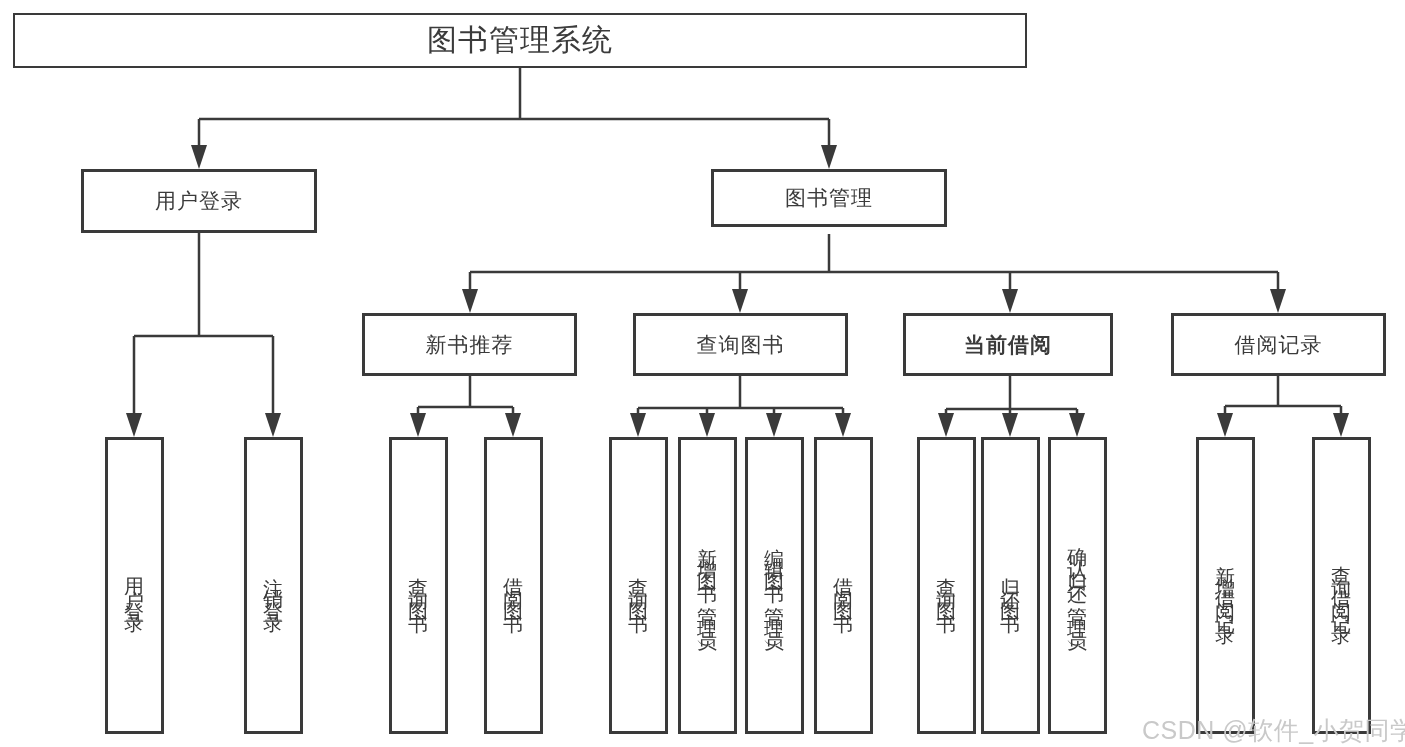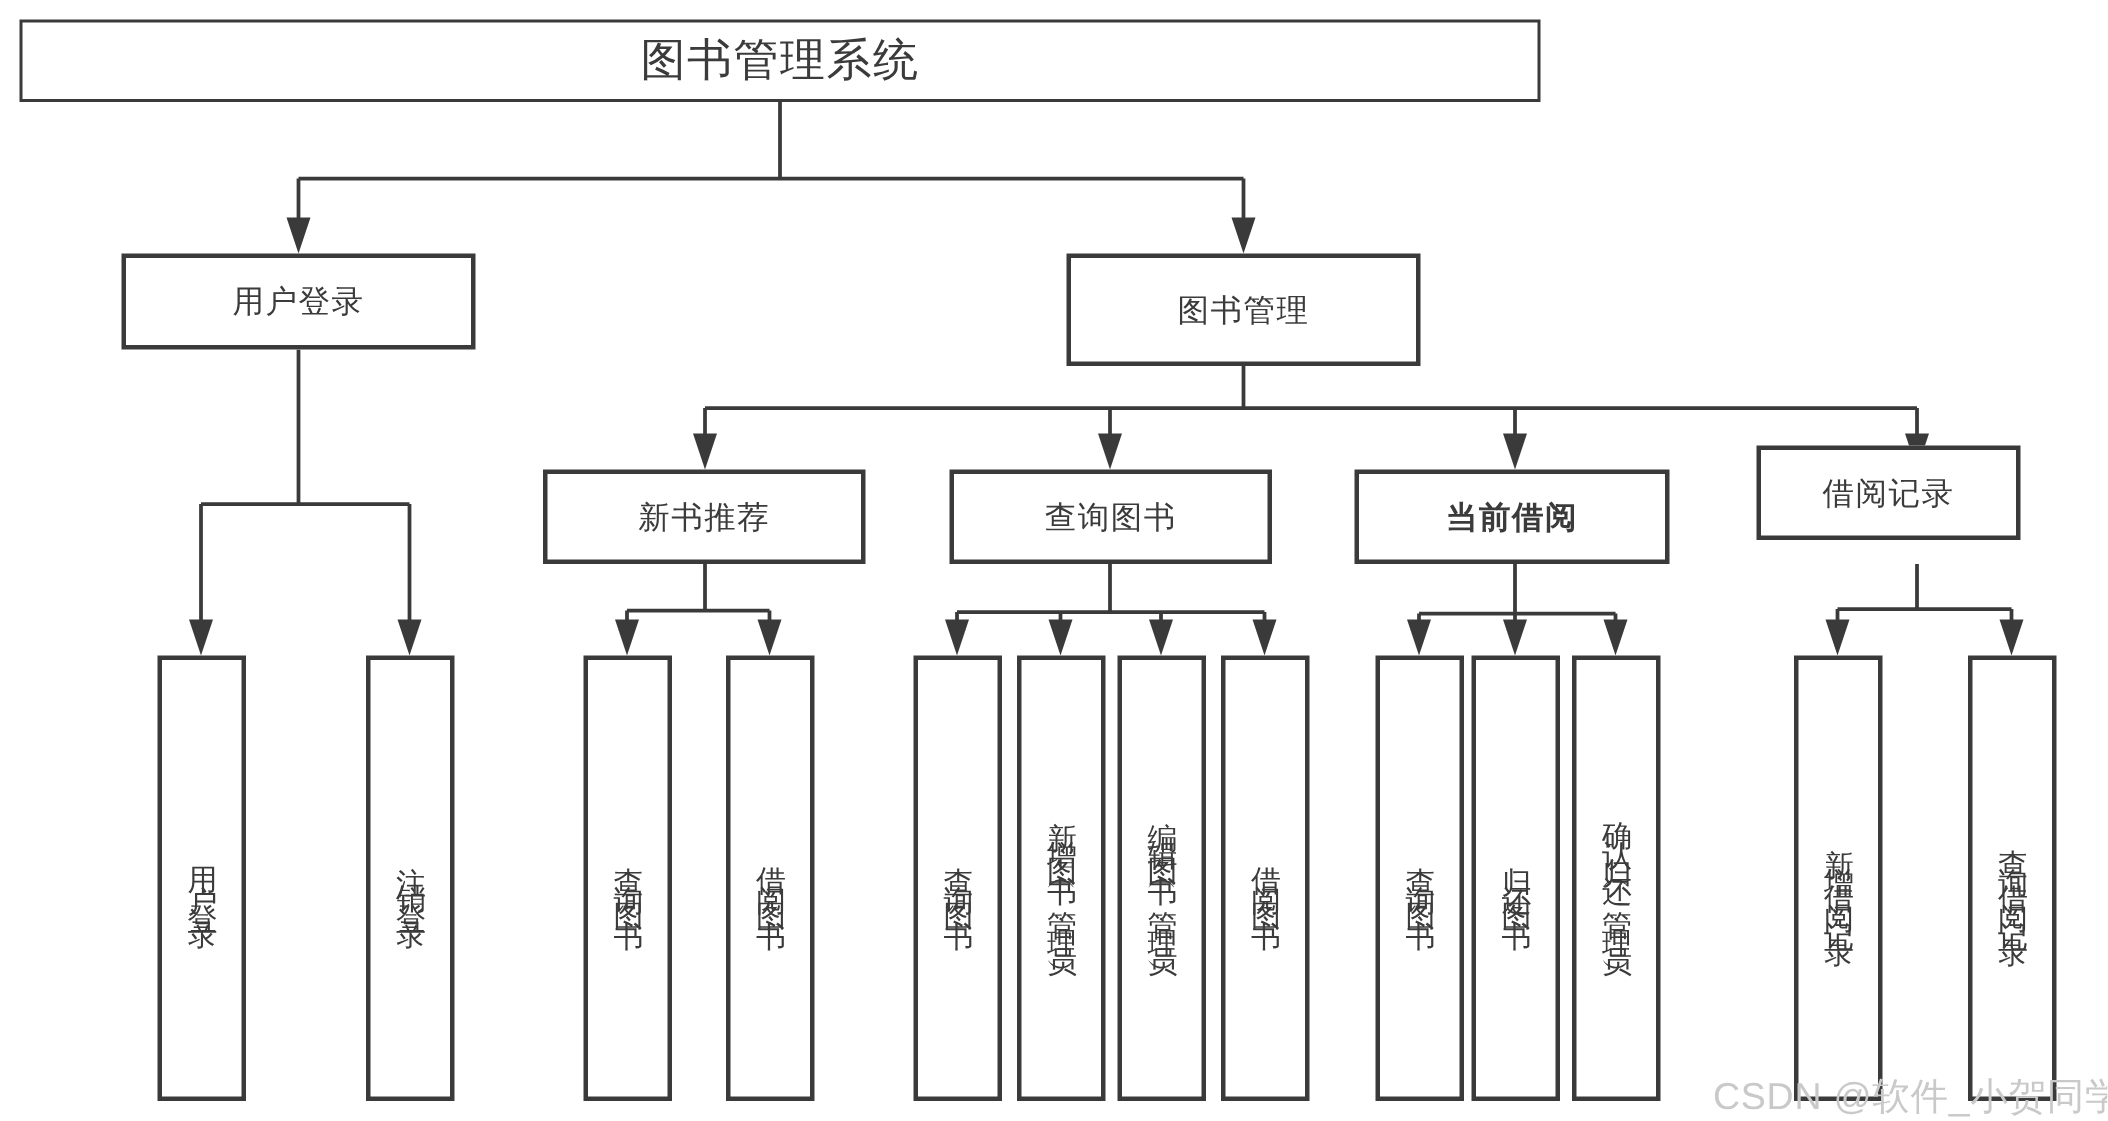--- a/index.html
+++ b/index.html
@@ -110,34 +110,34 @@
     </g>
   </svg>
 
   <div class="box hbox rootbox" style="left:13px; top:13px; width:1014px; height:55px;">
     <span>图书管理系统</span>
   </div>
 
   <div class="box hbox" style="left:81px; top:169px; width:236px; height:64px;">
     <span>用户登录</span>
   </div>
-  <div class="box hbox" style="left:711px; top:169px; width:236px; height:75px;">
+  <div class="box hbox" style="left:711px; top:169px; width:236px; height:58px;">
     <span>图书管理</span>
   </div>
 
   <div class="box hbox" style="left:362px; top:313px; width:215px; height:63px;justify-content:center;">
     <span>新书推荐</span>
   </div>
   <div class="box hbox" style="left:633px; top:313px; width:215px; height:63px;">
     <span>查询图书</span>
   </div>
   <div class="box hbox" style="left:903px; top:313px; width:210px; height:63px;font-weight:bold;">
     <span>当前借阅</span>
   </div>
-  <div class="box hbox" style="left:1171px; top:297px; width:176px; height:63px;">
+  <div class="box hbox" style="left:1171px; top:313px; width:215px; height:63px;">
     <span>借阅记录</span>
   </div>
 
   <div class="box vbox" style="left:105px;">
     <span class="vtext">用户登录</span>
   </div>
   <div class="box vbox" style="left:244px;">
     <span class="vtext">注销登录</span>
   </div>
 

